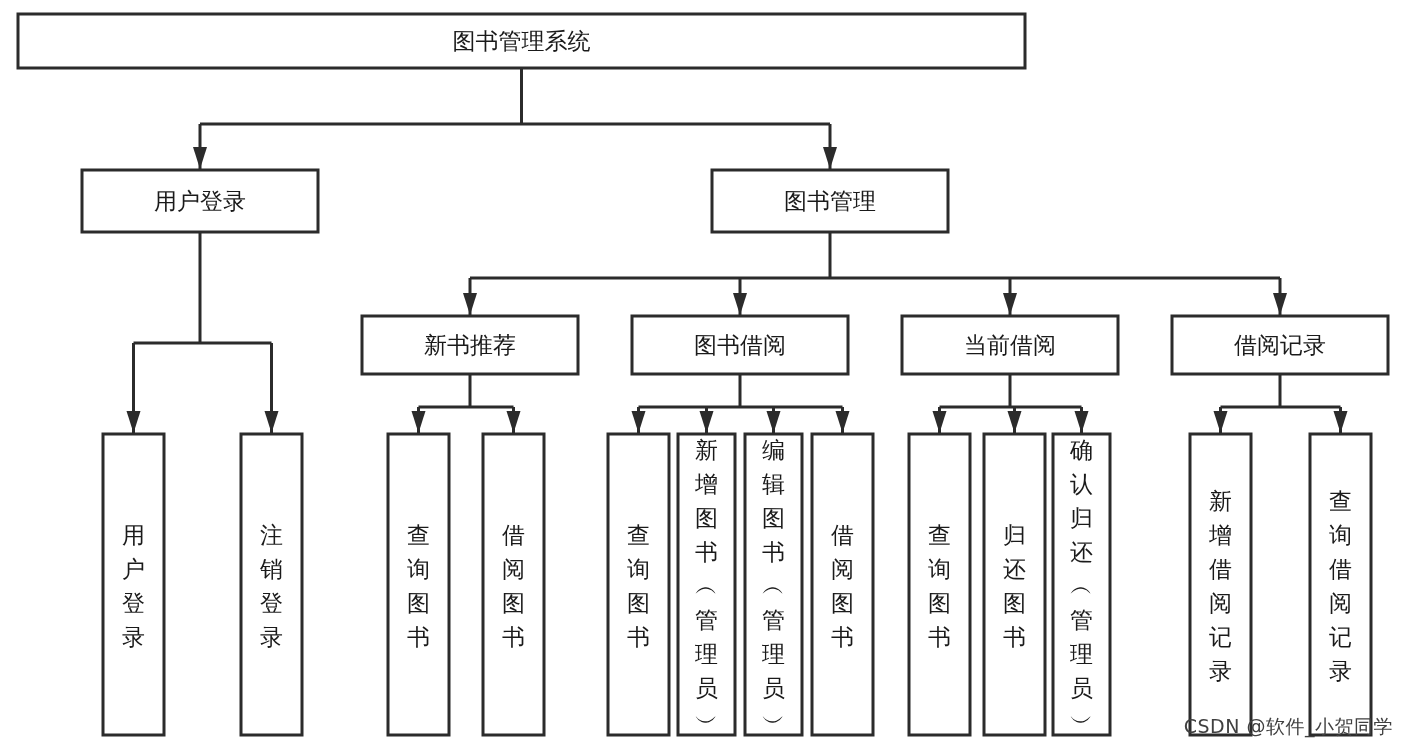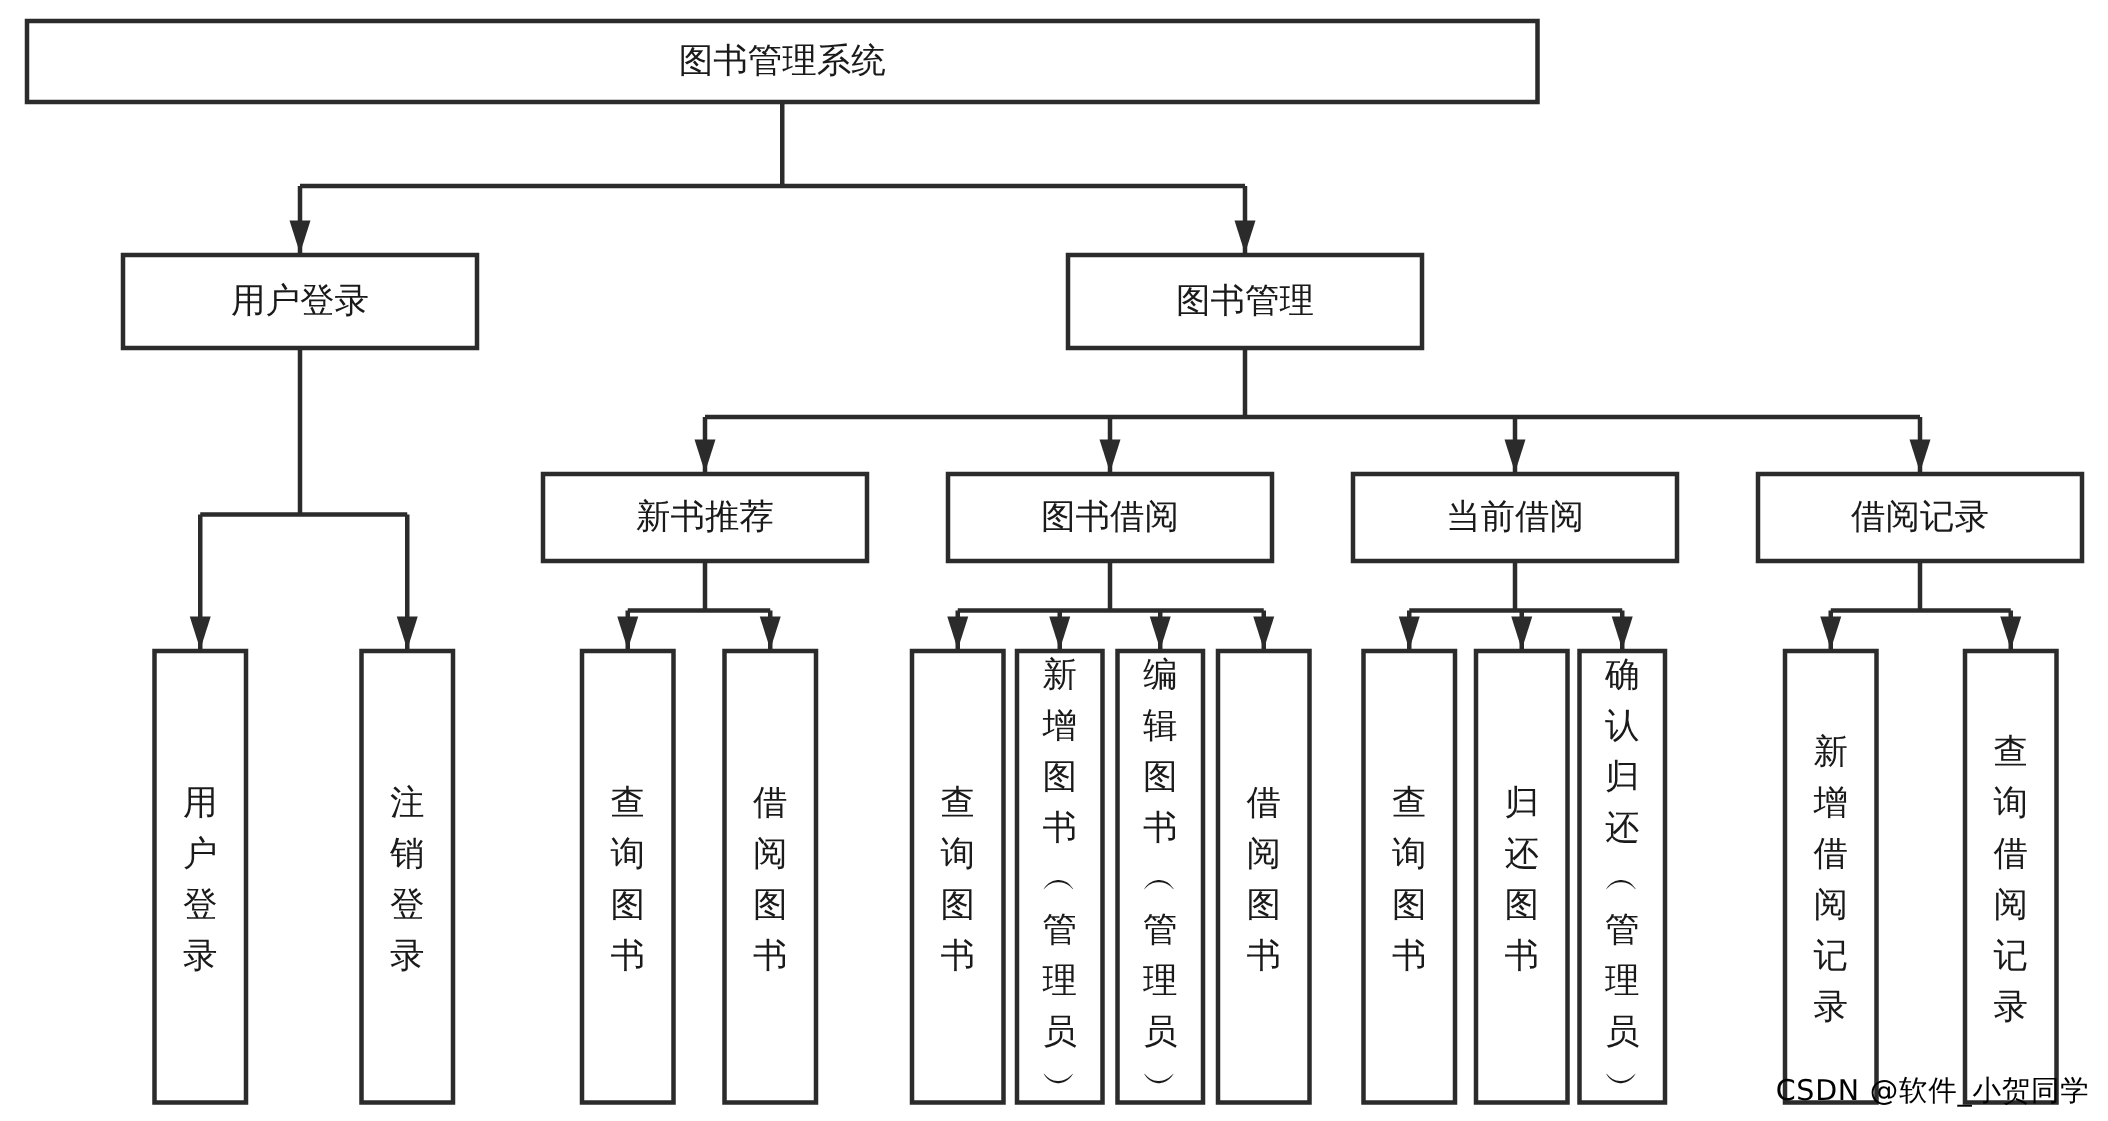--- a/index.html
+++ b/index.html
@@ -55,21 +55,21 @@
     font-family: "DejaVu Sans", "Liberation Sans", sans-serif;
     font-size: 23px;
     text-anchor: middle;
   }
   .watermark {
     position: absolute;
     right: 12px;
     bottom: 7px;
     font-family: "DejaVu Sans", "Liberation Sans", sans-serif;
     font-size: 19px;
-    color: #000000;
+    color: #404040;
     letter-spacing: 0.5px;
     white-space: nowrap;
     user-select: none;
   }
 </style>
 </head>
 <body>
 
 <div id="diagram-root">
   <svg class="diagram-canvas" id="diagram-svg" viewBox="0 0 1405 747" xmlns="http://www.w3.org/2000/svg">

